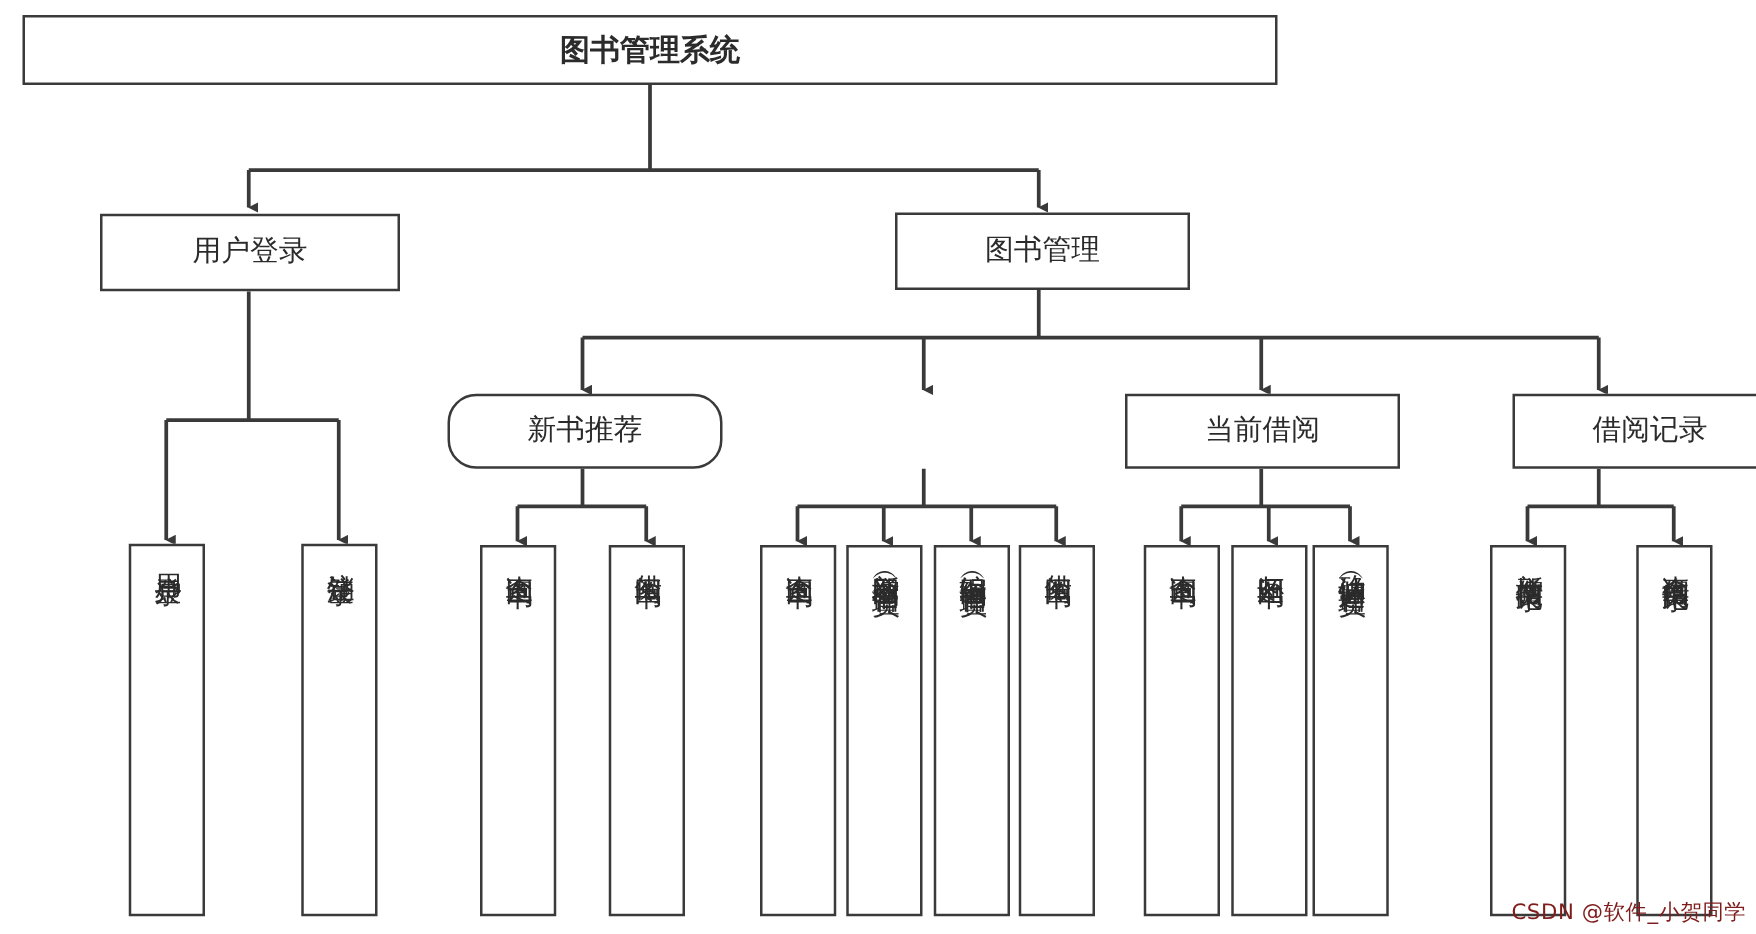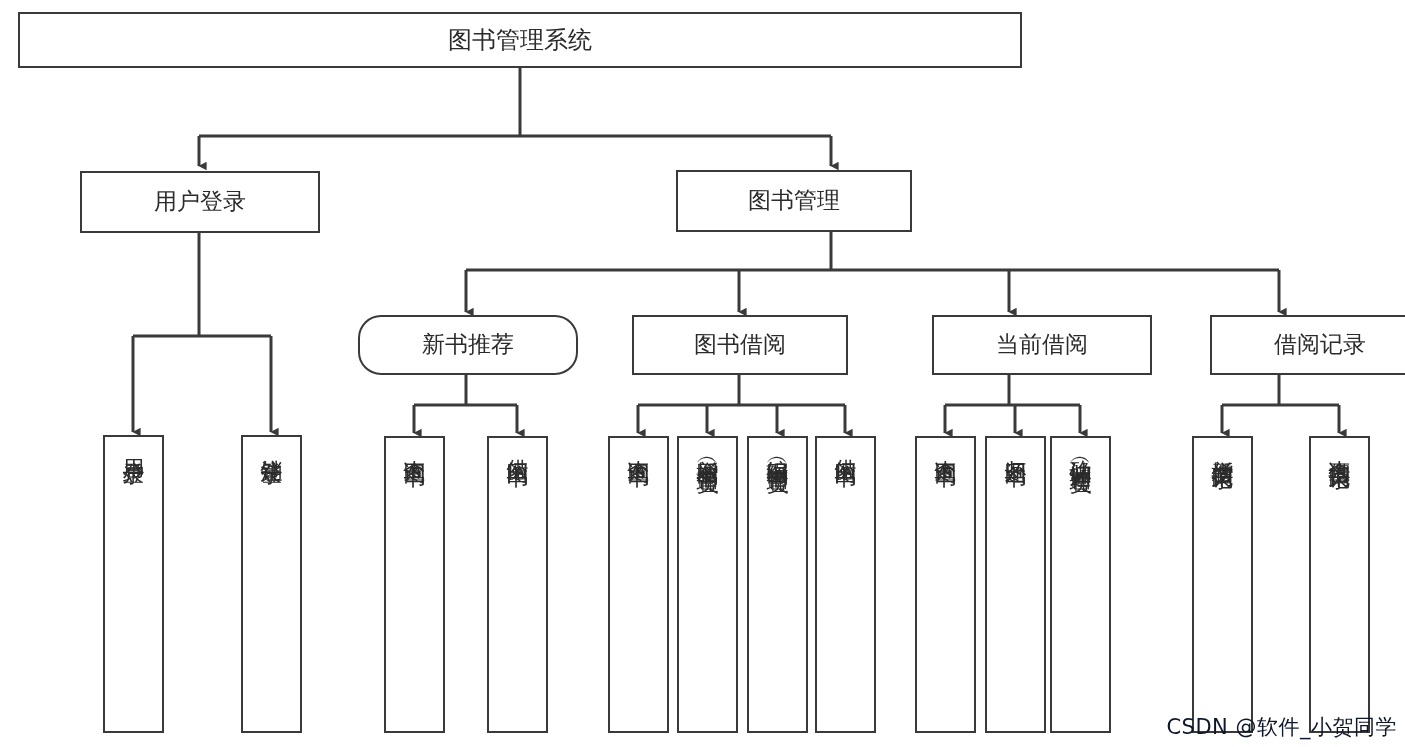--- a/index.html
+++ b/index.html
@@ -42,41 +42,42 @@
     color: #2b2b2b;
     white-space: nowrap;
   }
   
   .node.horiz .node-label {
     writing-mode: horizontal-tb;
     font-size: 23px;
   }
   .node.root .node-label {
     font-size: 24px;
+    font-weight: bold;
   }
   
   .node.vert {
     align-items: flex-start;
     justify-content: center;
     padding-top: 4px;
   }
   .node.vert .node-label {
     writing-mode: vertical-rl;
     text-orientation: upright;
     font-size: 22px;
     letter-spacing: 2px;
     line-height: 1;
     white-space: nowrap;
   }
   #watermark {
     position: absolute;
     right: 8px;
     bottom: 6px;
-    font-size: 21px;
-    color: #0f172a;
+    font-size: 17px;
+    color: #7f1d1d;
     letter-spacing: 0.5px;
     pointer-events: none;
     user-select: none;
     white-space: nowrap;
   }
 </style>
 </head>
 <body>
 
 <div id="diagram-root">
@@ -134,31 +135,28 @@
     </g>
   </svg>
 
   <div class="node horiz root" style="left:18px; top:12px; width:1004px; height:56px;">
     <span class="node-label">图书管理系统</span>
   </div>
 
   <div class="node horiz" style="left:80px; top:171px; width:240px; height:62px;">
     <span class="node-label">用户登录</span>
   </div>
-  <div class="node horiz" style="left:676px; top:170px; width:236px; height:62px;">
+  <div class="node horiz" style="left:716px; top:170px; width:236px; height:62px;">
     <span class="node-label">图书管理</span>
   </div>
 
   <div class="node horiz" style="left:358px; top:315px; width:220px; height:60px;border-radius:23px;">
     <span class="node-label">新书推荐</span>
   </div>
-  <div class="node horiz" style="left:632px; top:315px; width:216px; height:60px;">
-    <span class="node-label">图书借阅</span>
-  </div>
-  <div class="node horiz" style="left:900px; top:315px; width:220px; height:60px;margin-left:32px;">
+  <div class="node horiz" style="left:900px; top:315px; width:220px; height:60px;">
     <span class="node-label">当前借阅</span>
   </div>
   <div class="node horiz" style="left:1170px; top:315px; width:220px; height:60px;margin-left:40px;">
     <span class="node-label">借阅记录</span>
   </div>
 
   <div class="node vert" style="left:103px; top:435px; width:61px; height:298px;">
     <span class="node-label">用户登录</span>
   </div>
   <div class="node vert" style="left:241px; top:435px; width:61px; height:298px;">

